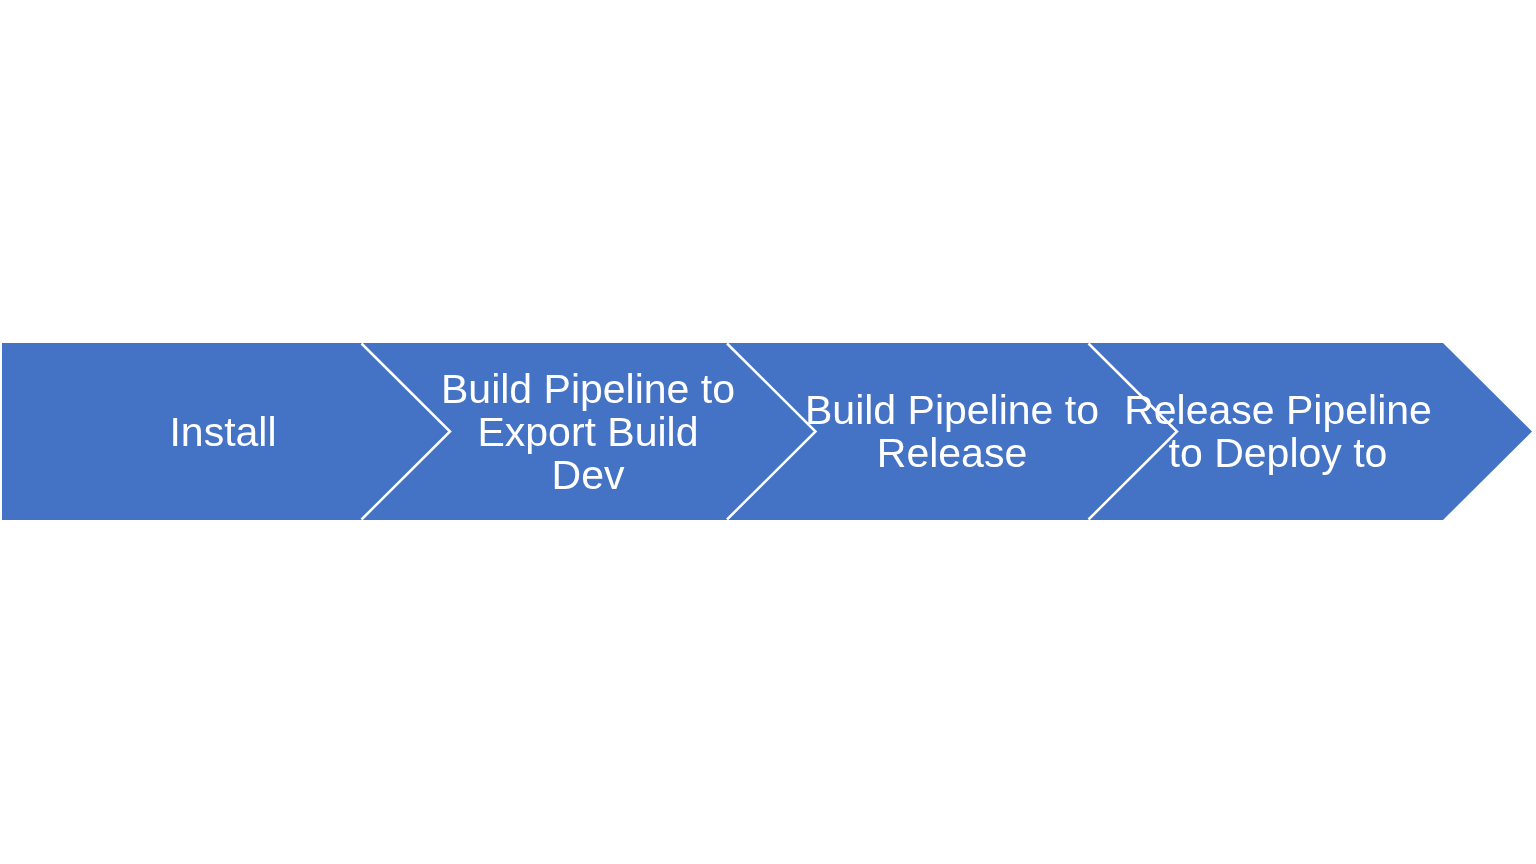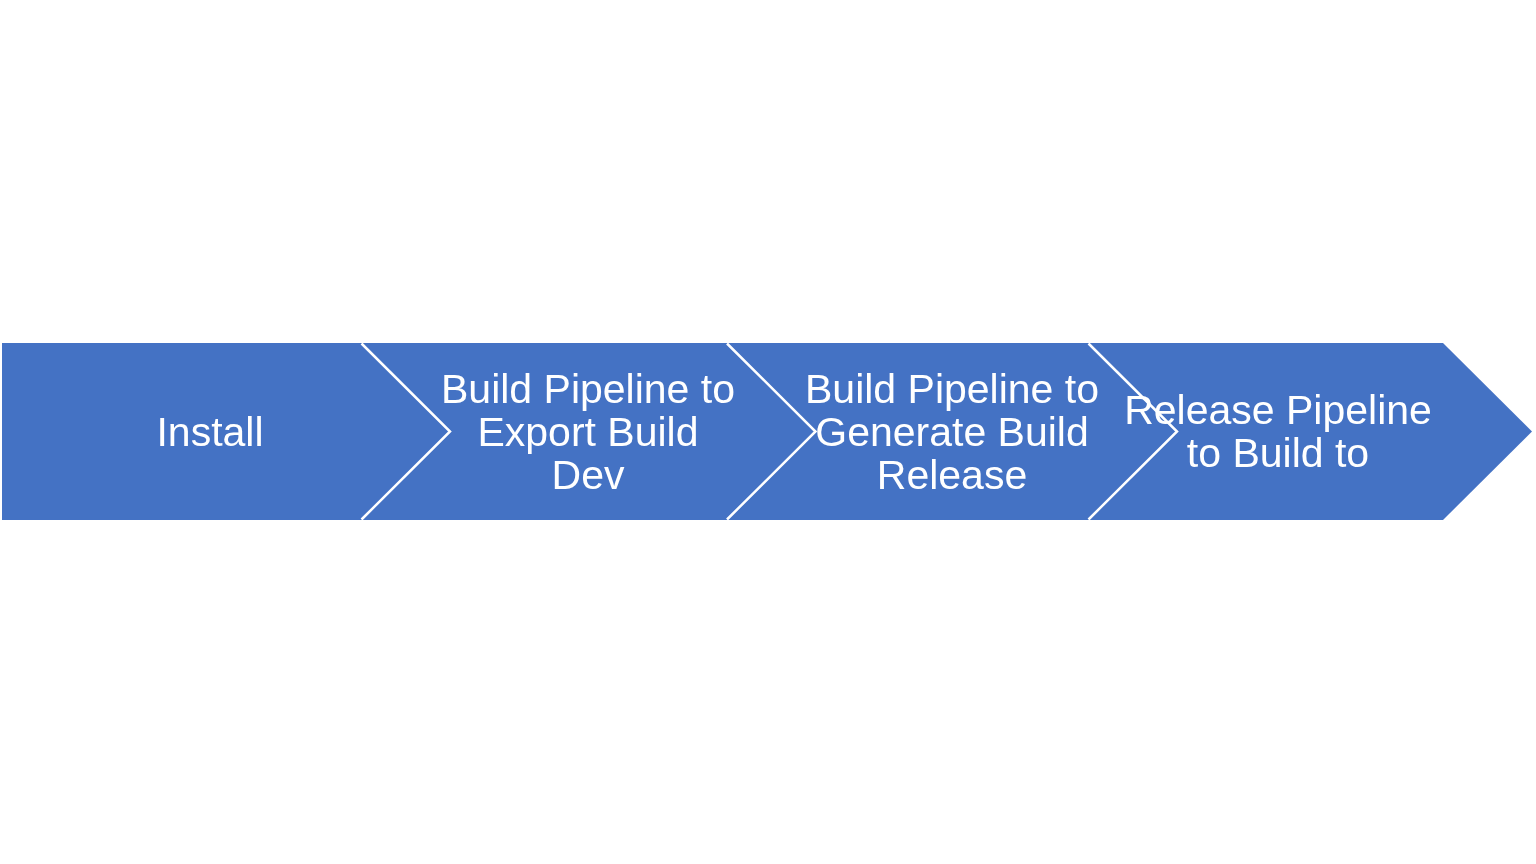--- a/index.html
+++ b/index.html
@@ -48,34 +48,33 @@
 
 <div class="canvas">
 
   <svg class="arrow-svg" width="1536" height="864" viewBox="0 0 1536 864">
     <polygon points="2,343 1443,343 1532,431.5 1443,520 2,520" fill="#4472C4"></polygon>
     <polyline class="sep" points="361.5,343.5 450,431.5 361.5,519.5" stroke="#FFFFFF"></polyline>
     <polyline class="sep" points="727,343.5 815.5,431.5 727,519.5" stroke="#FFFFFF"></polyline>
     <polyline class="sep" points="1088.5,343.5 1177,431.5 1088.5,519.5" stroke="#FFFFFF"></polyline>
   </svg>
 
-  <div class="step-label" style="left:30px">
+  <div class="step-label" style="left:43px">
     <div>Install</div>
   </div>
 
   <div class="step-label" style="left:408px">
     <div>Build Pipeline to</div>
     <div>Export Build</div>
     <div>Dev</div>
   </div>
 
   <div class="step-label" style="left:772px">
     <div>Build Pipeline to</div>
-    <div>Generate Build</div>
     <div>Release</div>
   </div>
 
   <div class="step-label" style="left:1098px">
     <div>Release Pipeline</div>
-    <div>to Build to</div>
+    <div>to Deploy to</div>
   </div>
 
 </div>
 
 </body></html>

